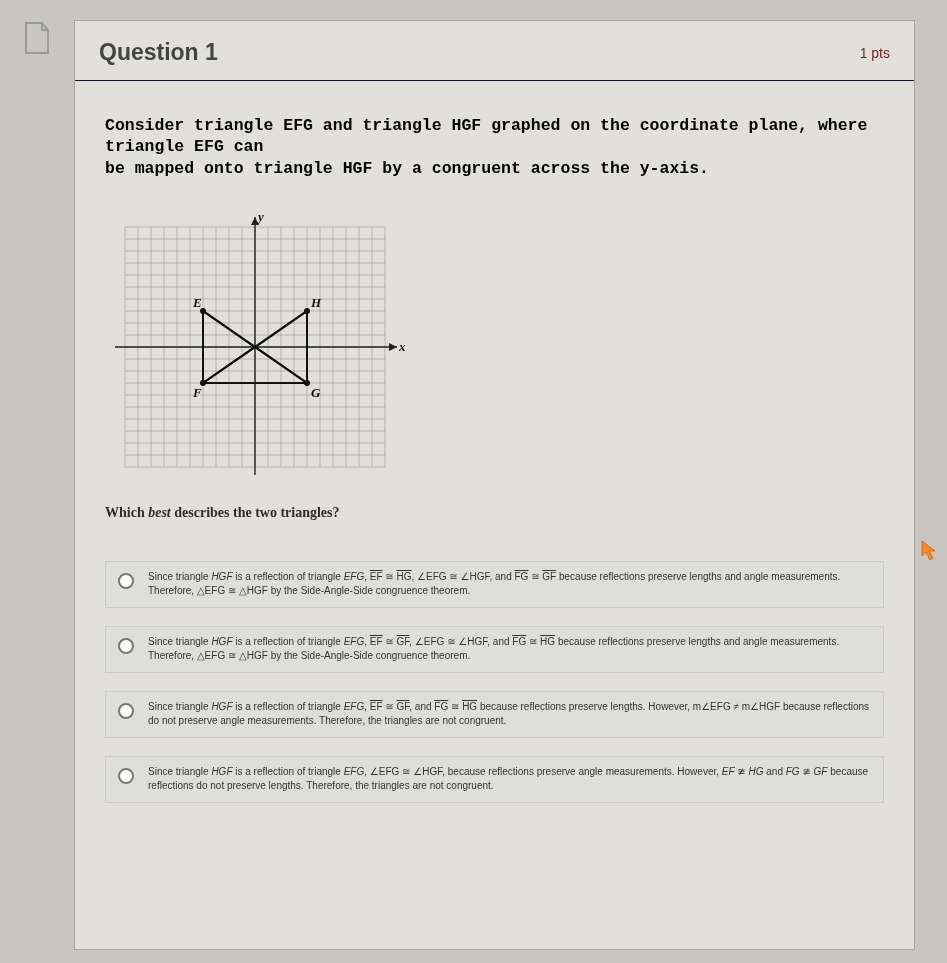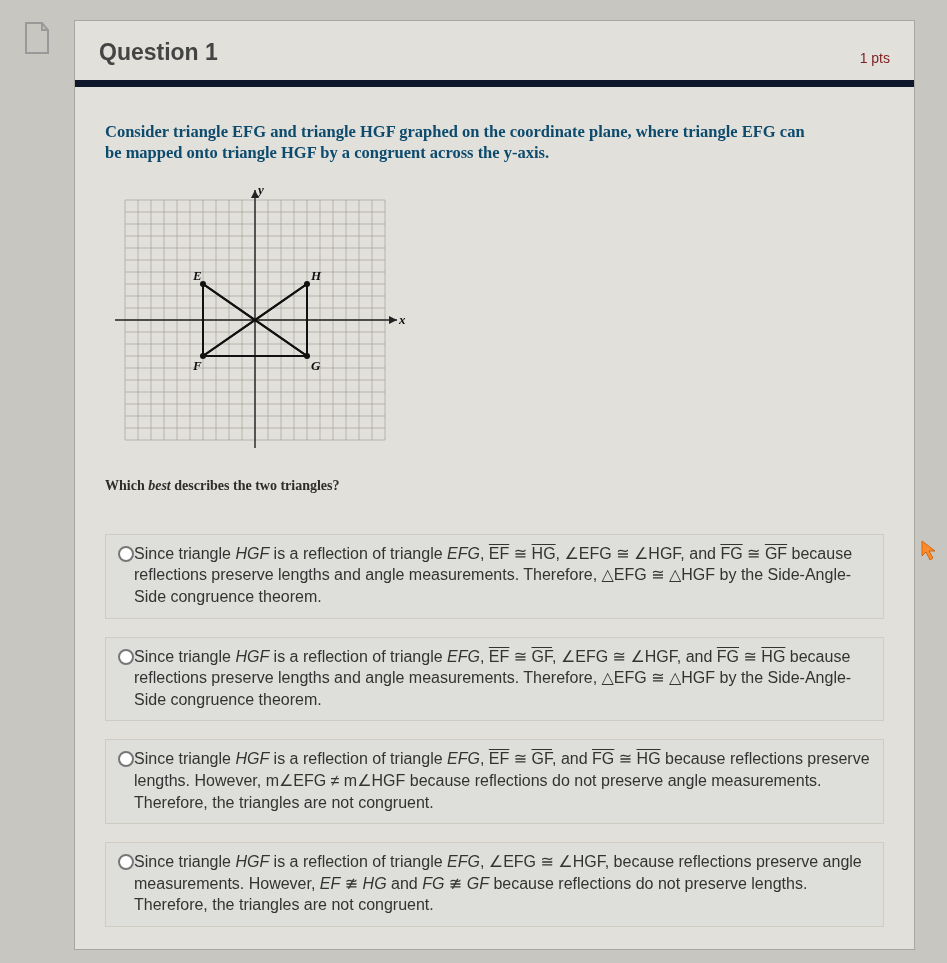--- a/index.html
+++ b/index.html
@@ -23,61 +23,62 @@
   .question-card {
     margin-left: 56px;
     margin-right: 14px;
     background: #e1e0da;
     border: 1px solid #a8a69e;
     min-height: 930px;
   }
   .q-header {
     display: flex;
     justify-content: space-between;
-    align-items: flex-end;
+    align-items: center;
     padding: 18px 24px 14px 24px;
-    border-bottom: 7px solid #0f172a;
+    border-bottom: 1px solid #0f172a;
   }
   .q-title {
     font-size: 23px;
     font-weight: 600;
     color: #444;
   }
   .q-pts {
     font-size: 14px;
     color: #7f1d1d;
   }
   .q-body {
     padding: 34px 30px 16px 30px;
   }
   .prompt {
-    font-family: Liberation Serif, serif;
+    font-family: Liberation Mono, monospace;
     font-size: 16.5px;
     font-weight: bold;
-    color: #0c4a6e;
-    margin-bottom: 16px;
+    color: #000000;
+    margin-bottom: 28px;
     line-height: 1.3;
   }
   .graph-wrap { margin: 8px 0 16px 0; }
   .graph-svg { display: block; }
   .subprompt {
     font-family: "Times New Roman", serif;
     font-size: 14px;
     font-weight: bold;
     color: #2e2d29;
     margin: 18px 0 40px 0;
   }
   .choices { display:flex; flex-direction:column; gap:18px; }
   .choice {
     display: flex;
     align-items: flex-start;
+    gap: 14px;
     background: #dededa;
     padding: 8px 10px 10px 6px;
     border: 1px solid #cfccc4;
-    font-size: 16px;
+    font-size: 10px;
     color: #333;
     line-height: 1.35;
   }
   .radio {
     flex: 0 0 auto;
     width: 16px;
     height: 16px;
     border: 2px solid #777;
     border-radius: 50%;
     background: #fff;

